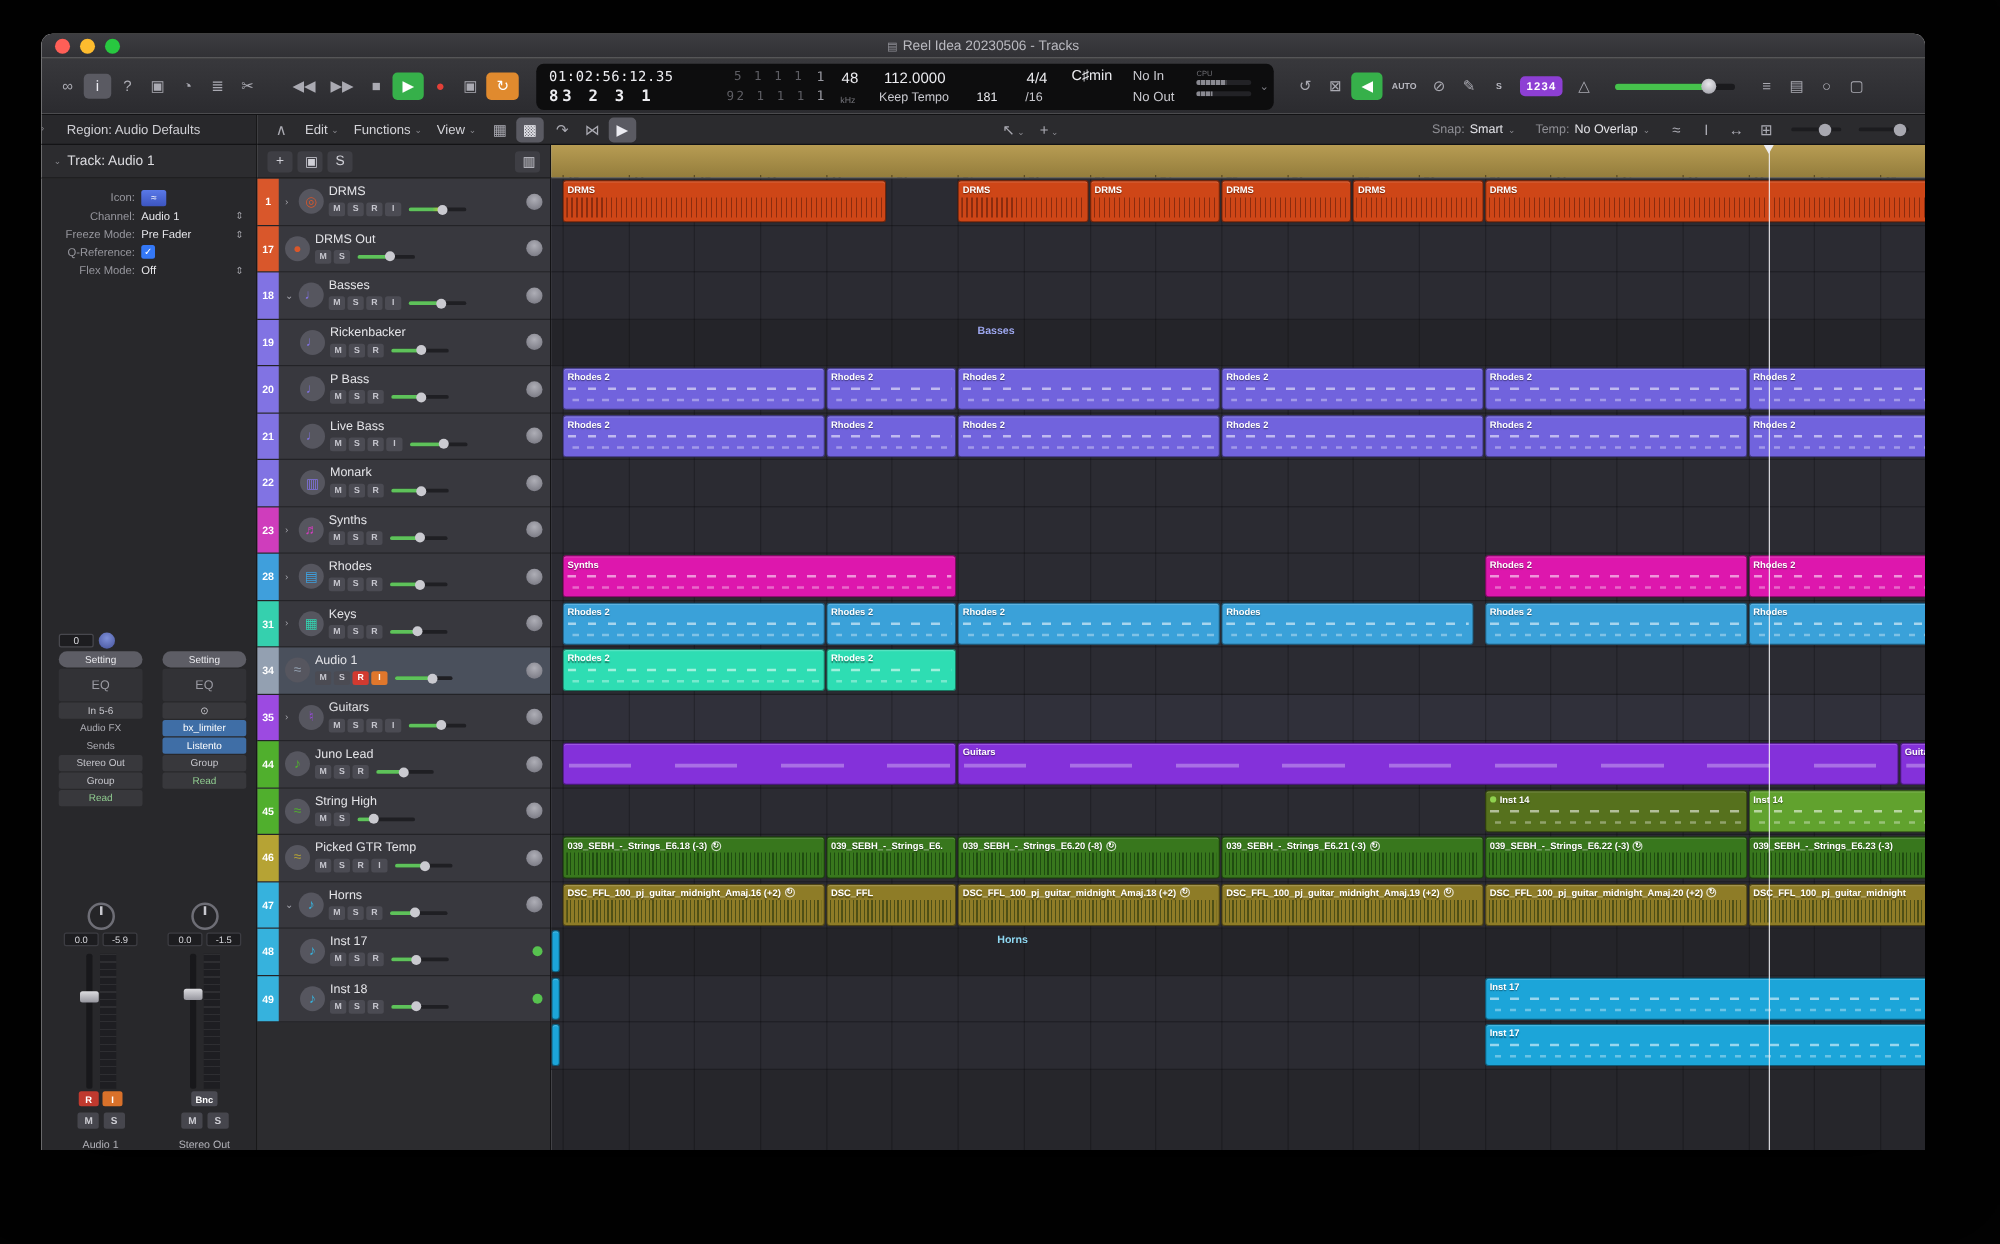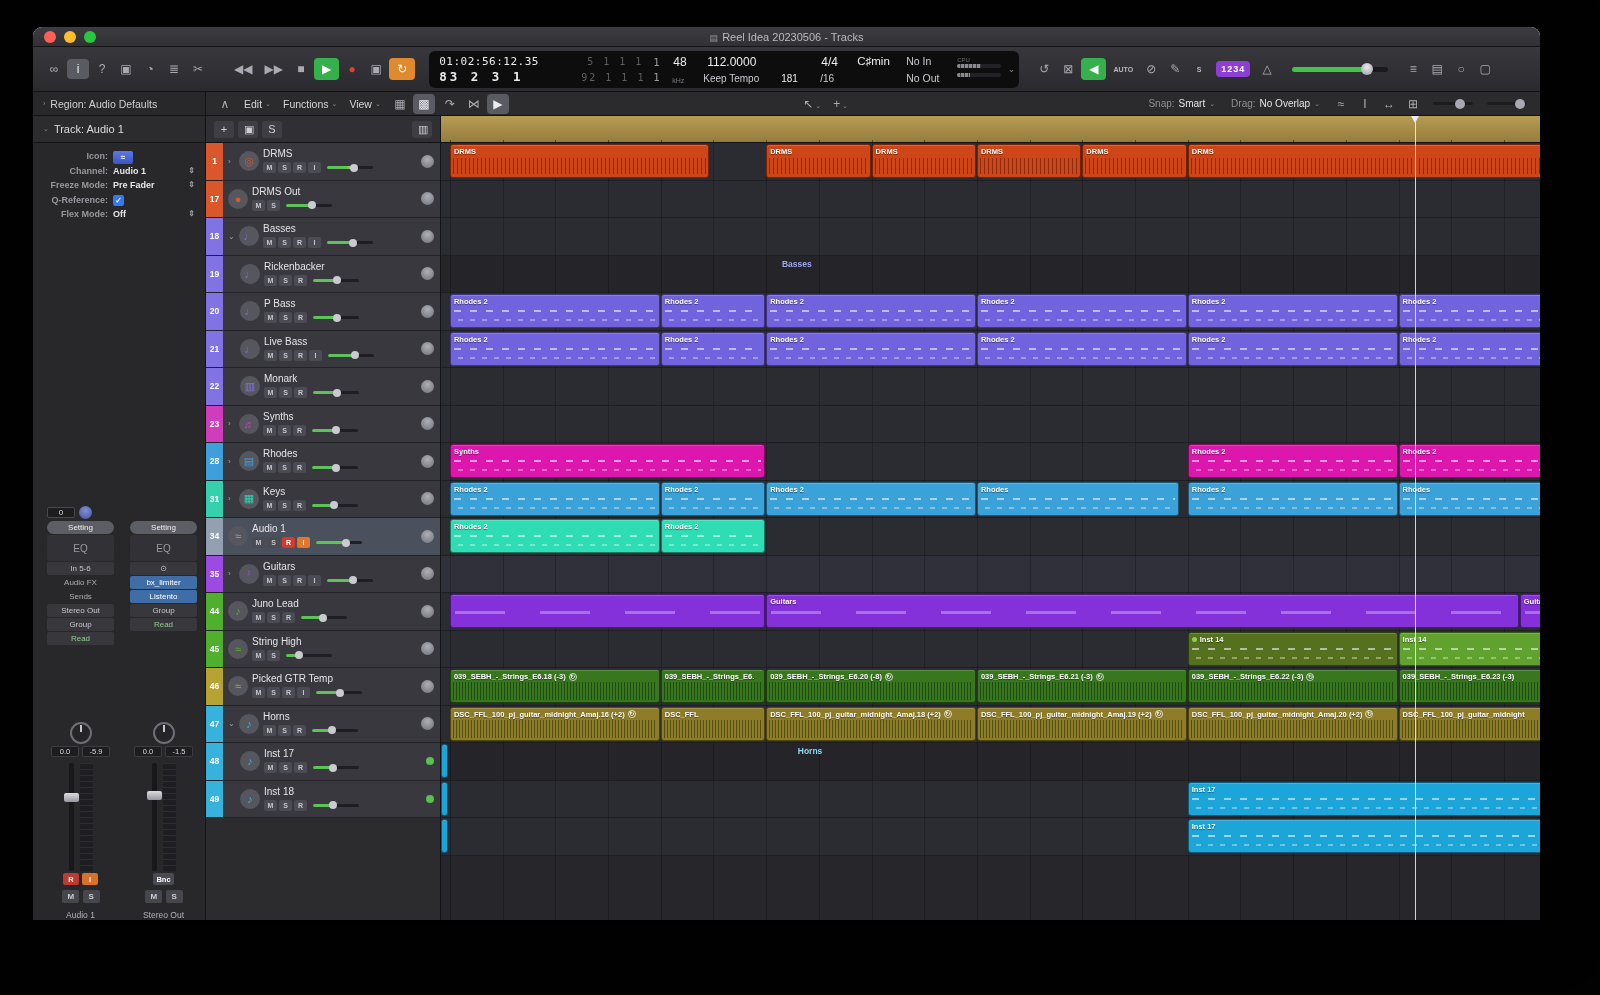--- a/index.html
+++ b/index.html
@@ -44,21 +44,21 @@
   .lcd-pos  { left:10px; bottom:4px; font-size:12.5px; font-weight:bold; letter-spacing:3px; }
   .lcd-dim  { color:#5e5e64; font-size:10px; letter-spacing:2px; }
   .lcd-mid  { color:#9a9aa2; font-size:10.5px; }
   .lcd-sub  { color:#c9c9cf; }
   .cpu-meter { position:absolute; width:44px; height:4px; background:#222226; border-radius:2px; overflow:hidden; }
   .cpu-fill { height:100%; background:repeating-linear-gradient(90deg,#8a8a92 0 3px,#3a3a3e 3px 4px); }
 
   
   .rowA { position:absolute; top:65px; left:0; right:0; height:24px; display:flex; }
   .rowA-left { width:173px; background:#28282b; border-right:1px solid #131315; border-bottom:1px solid #131315;
-               display:flex; align-items:center; gap:5px; padding-left:10px; font-size:10.5px; color:#cfcfd4; }
+               display:flex; align-items:center; gap:18px; font-size:10.5px; color:#cfcfd4; }
   .rowA-main { flex:1; background:#2b2b2e; border-bottom:1px solid #131315; display:flex; align-items:center;
                gap:4px; padding:0 8px; }
   .menu { font-size:10.5px; color:#d4d4d9; padding:2px 4px; display:flex; align-items:center; gap:3px; }
   .chev { color:#8a8a90; font-size:7px; }
   .snapdrag { font-size:10px; display:flex; align-items:center; gap:4px; padding:0 6px; }
   .sd-label { color:#8f8f95; } .sd-value { color:#e4e4e9; }
   .mini-slider { width:40px; height:3px; background:#1c1c1f; border-radius:2px; position:relative; margin:0 5px; }
   .mini-knob { position:absolute; left:55%; top:-3.5px; width:10px; height:10px; border-radius:50%; background:#a8a8b0; }
 
   
@@ -73,21 +73,21 @@
            border-bottom:1px solid #101012; }
   .bar-num { position:absolute; top:8px; bottom:0; border-left:1px solid rgba(35,26,6,.5); color:#2e2611;
              font-size:8.5px; padding-left:3px; font-weight:bold;margin-top:16px; }
 
   
   .main { position:absolute; top:116px; left:0; right:0; bottom:0; display:flex; }
 
   
   .inspector { width:173px; background:#28282b; border-right:1px solid #131315; position:relative; }
   .params { padding:8px 6px 0 4px; }
-  .prow { display:flex; align-items:flex-start; height:14.5px; font-size:9px;font-weight:bold; }
+  .prow { display:flex; align-items:center; height:14.5px; font-size:9px; }
   .plabel { width:76px; text-align:right; color:#97979e; padding-right:5px; flex:0 0 auto; }
   .pvalue { color:#e6e6ea; }
   .stepper { margin-left:auto; margin-right:4px; color:#9a9aa0; font-size:8px; }
   .icon-chip { width:20px; height:13px; border-radius:2px; background:linear-gradient(#5a79e8,#3c55c0);
                color:#fff; font-size:8px; text-align:center; line-height:13px; }
   .checkbox { width:11px; height:11px; background:#3478f6; border-radius:2px; color:#fff; font-size:8px;
               text-align:center; line-height:11px; }
   .strips { position:absolute; left:0; right:0; bottom:0; height:416px; display:flex; gap:16px; padding:0 8px 0 14px; }
   .strip { width:68px; display:flex; flex-direction:column; font-size:8px; color:#c6c6cc; }
   .strip-gain { height:17px; display:flex; align-items:center; gap:4px; }
@@ -297,21 +297,21 @@
           <button class="icon-btn">↖<span class="chev"> ⌄</span></button>
           <button class="icon-btn">+<span class="chev"> ⌄</span></button>
         </span>
       <span class="spacer"></span>
       <span class="snapdrag">
         <span class="sd-label">Snap:</span>
         <span class="sd-value">Smart</span>
           <span class="chev">⌄</span>
       </span>
       <span class="snapdrag">
-        <span class="sd-label">Drag:</span>
+        <span class="sd-label">Temp:</span>
         <span class="sd-value">No Overlap</span>
           <span class="chev">⌄</span>
       </span>
       <span class="cb-group">
           <button class="icon-btn">≈</button>
           <button class="icon-btn">I</button>
           <button class="icon-btn">↔</button>
           <button class="icon-btn">⊞</button>
         </span>
       <span class="mini-slider">

